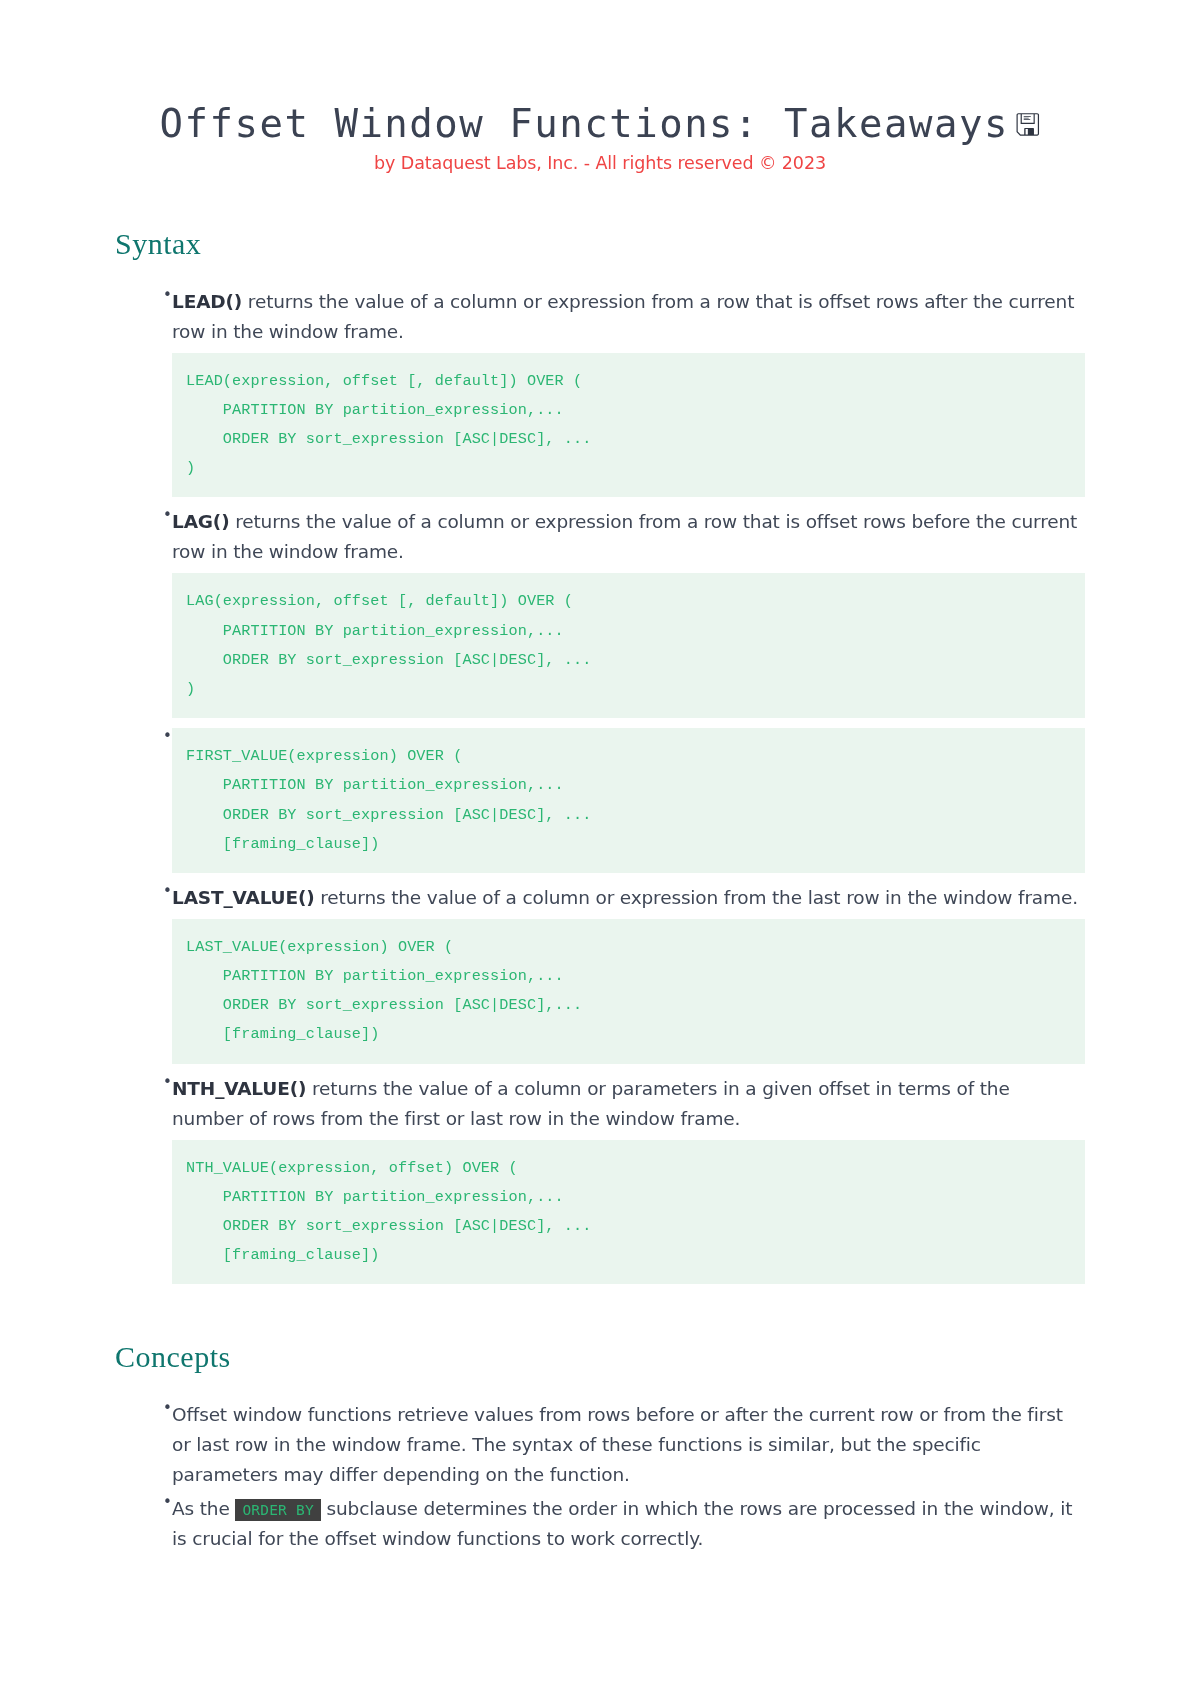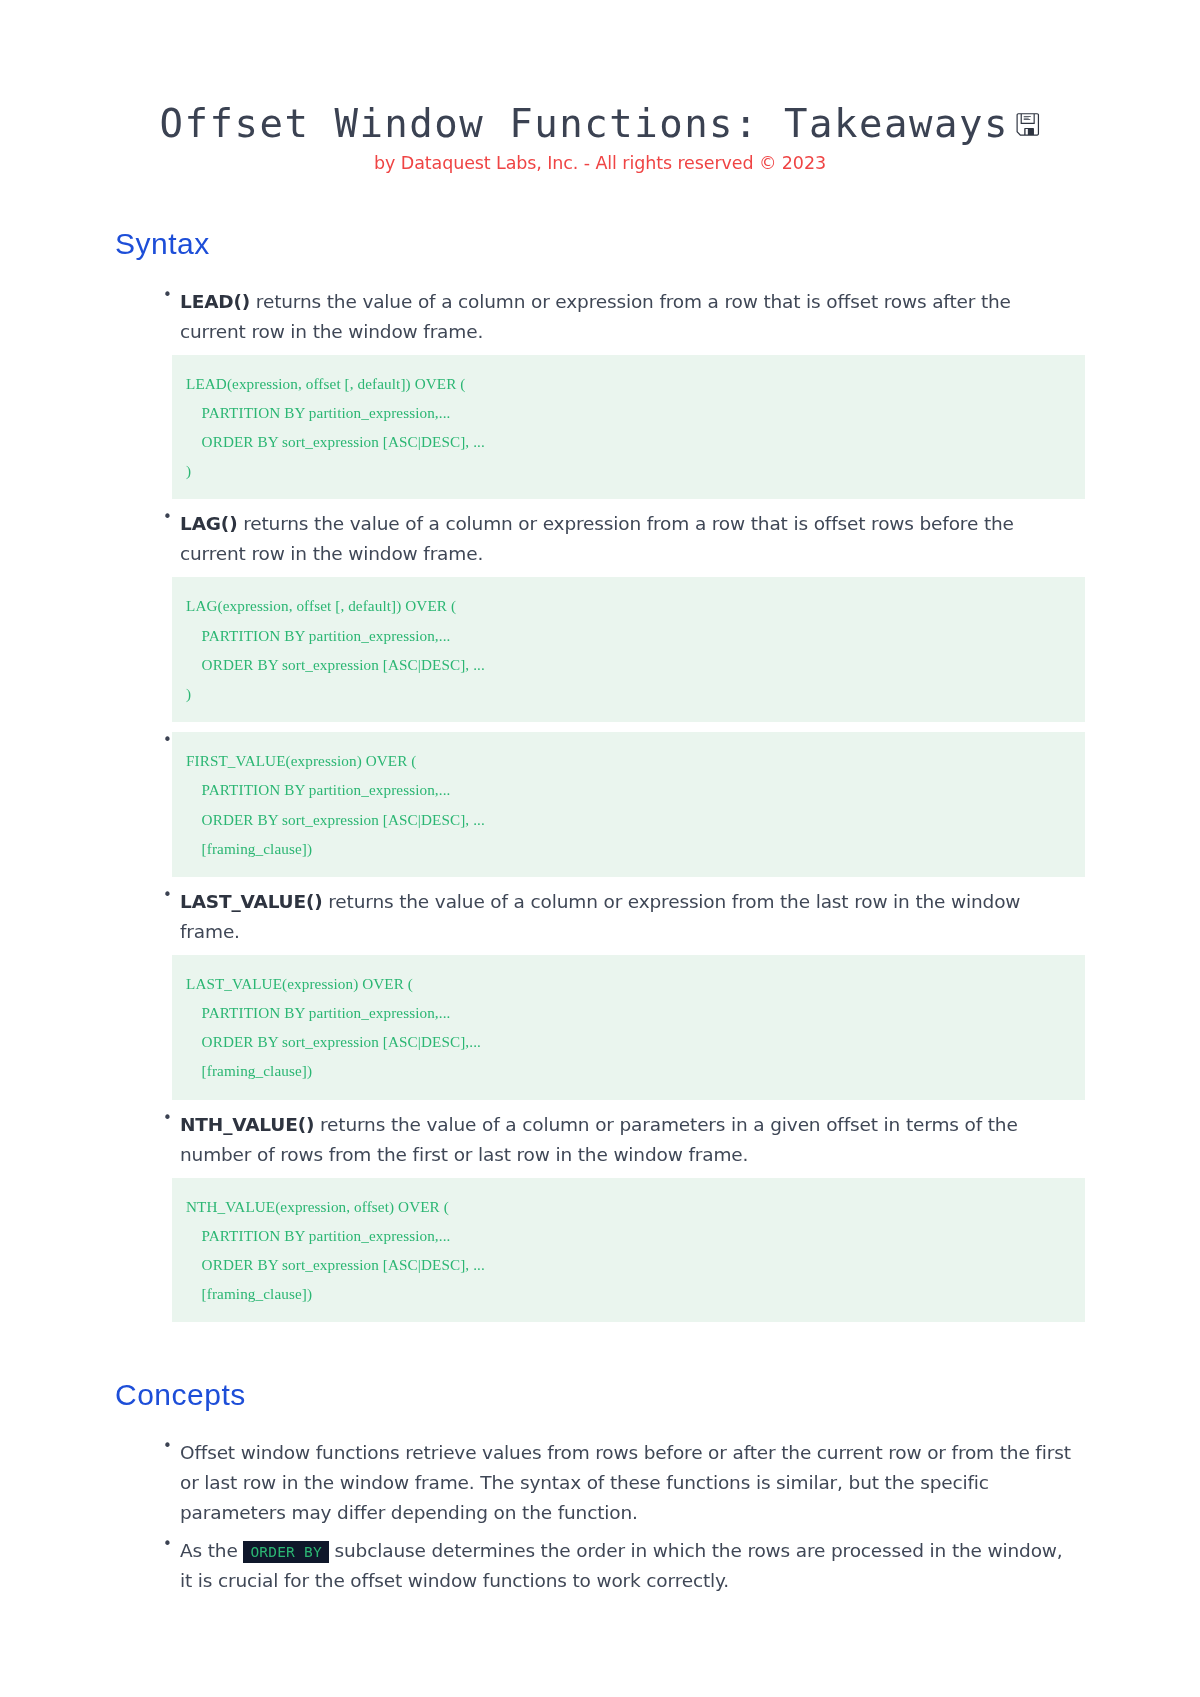--- a/index.html
+++ b/index.html
@@ -43,24 +43,24 @@
   .doc-subtitle {
     text-align: center;
     font-size: 17.5px;
     color: #ef4444;
     margin: 0 0 54px 0;
     font-weight: 400;
     letter-spacing: -0.1px;
   }
   
   .section-heading {
-    font-family: Liberation Sans, sans-serif;
+    font-family: Liberation Serif, serif;
     font-size: 30px;
     font-weight: 400;
-    color: #1d4ed8;
+    color: #0f766e;
     letter-spacing: 0.5px;
     margin: 0 0 26px 0;
     padding: 0;
   }
   .section-heading.concepts {
     margin-top: 56px;
   }
   
   ul.bullets {
     list-style: none;
@@ -78,45 +78,45 @@
     left: 48px;
     top: -1px;
     font-size: 15px;
     color: #3b4252;
   }
   .bullet-text {
     font-size: 18.5px;
     line-height: 1.62;
     color: #3f4756;
     letter-spacing: -0.15px;
-    margin: 8px;
+    margin: 0;
     padding-left: 12px;
   }
   .bullet-text .fn {
     font-weight: 700;
     color: #2e3440;
   }
   
   pre.code-block {
-    font-family: Liberation Serif, serif;
+    font-family: Liberation Mono, monospace;
     background: #eaf5ee;
     color: #2bb673;
     font-size: 15.2px;
     line-height: 1.92;
     margin: 6px 0 10px 12px;
     padding: 14px 0 14px 14px;
     white-space: pre;
     overflow: visible;
     letter-spacing: 0.1px;
     border: 0;
   }
   
   code.inline-code {
     font-family: "DejaVu Sans Mono", monospace;
-    background: #0f172a;
+    background: #404040;
     color: #2bb673;
     font-size: 14.5px;
     padding: 3px 7px;
     letter-spacing: 0.2px;
     white-space: nowrap;
   }
   .concepts-list > li {
     margin-bottom: 12px;
   }
 </style>

